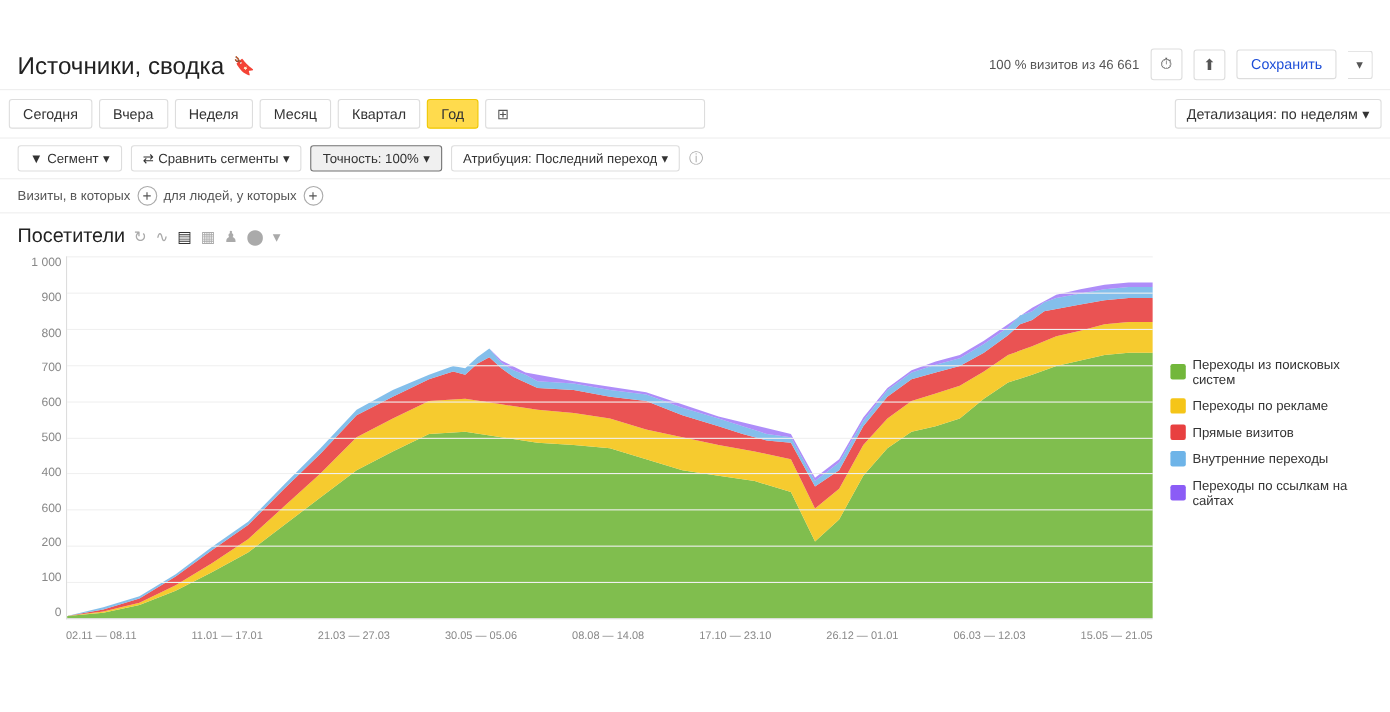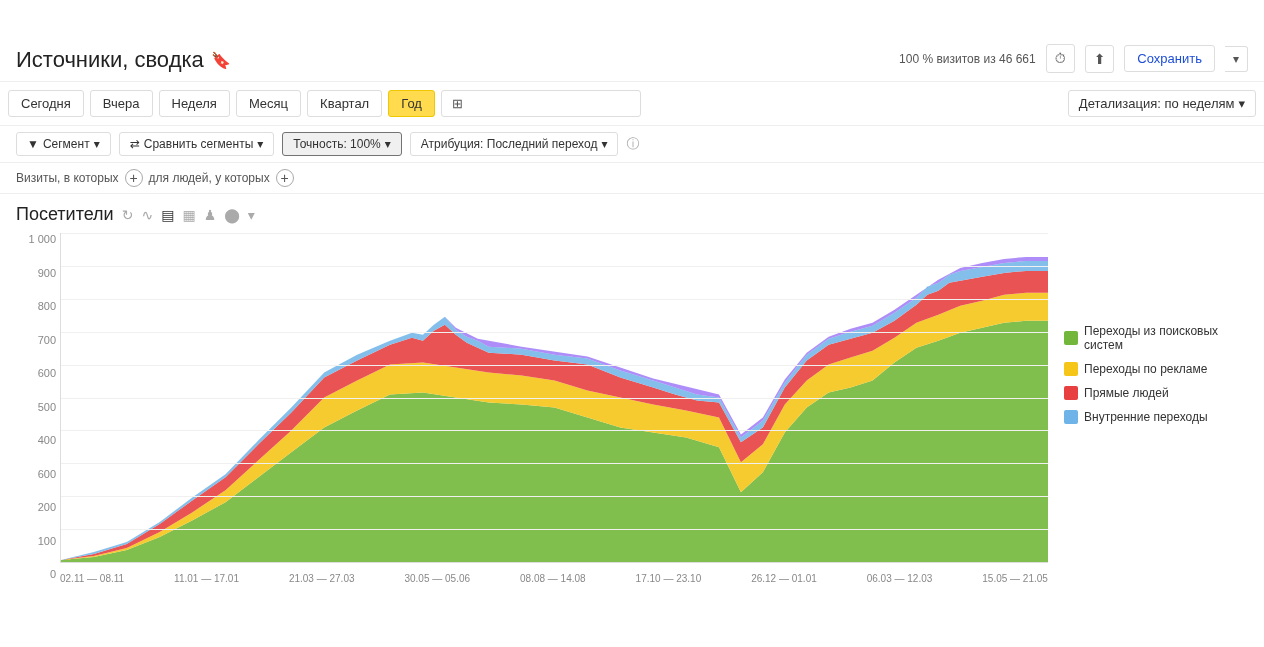--- a/index.html
+++ b/index.html
@@ -103,21 +103,21 @@
     .legend-area { width: 200px; padding-left: 16px; padding-top: 120px; }
     .legend-item {
       display: flex; align-items: center; gap: 6px;
       margin-bottom: 10px; font-size: 12px; color: #333;
     }
     .legend-color {
       width: 14px; height: 14px; border-radius: 2px; flex-shrink: 0;
     }
 
     .y-axis-labels {
-      position: absolute; left: 0; top: 0; bottom: 13px;
+      position: absolute; left: 0; top: 0; bottom: 30px;
       display: flex; flex-direction: column; justify-content: space-between;
       font-size: 11px; color: #888; width: 40px; text-align: right;
     }
     .chart-canvas-area {
       position: absolute; left: 44px; right: 0; top: 0; bottom: 30px;
       border-left: 1px solid #ddd; border-bottom: 1px solid #ddd;
     }
     .x-axis-labels {
       position: absolute; left: 44px; right: 0; bottom: 0; height: 30px;
       display: flex; align-items: center; justify-content: space-between;
@@ -274,20 +274,24 @@
     <div class="legend-item">
       <div class="legend-color" style="background:#72b73b;"></div>
       <span>Переходы из поисковых систем</span>
     </div>
     <div class="legend-item">
       <div class="legend-color" style="background:#f5c518;"></div>
       <span>Переходы по рекламе</span>
     </div>
     <div class="legend-item">
       <div class="legend-color" style="background:#e84040;"></div>
-      <span>Прямые людей</span>
+      <span>Прямые визитов</span>
     </div>
     <div class="legend-item">
       <div class="legend-color" style="background:#6eb4e8;"></div>
       <span>Внутренние переходы</span>
     </div>
+    <div class="legend-item">
+      <div class="legend-color" style="background:#8b5cf6;"></div>
+      <span>Переходы по ссылкам на сайтах</span>
+    </div>
   </div>
 </div>
 
 </body></html>

